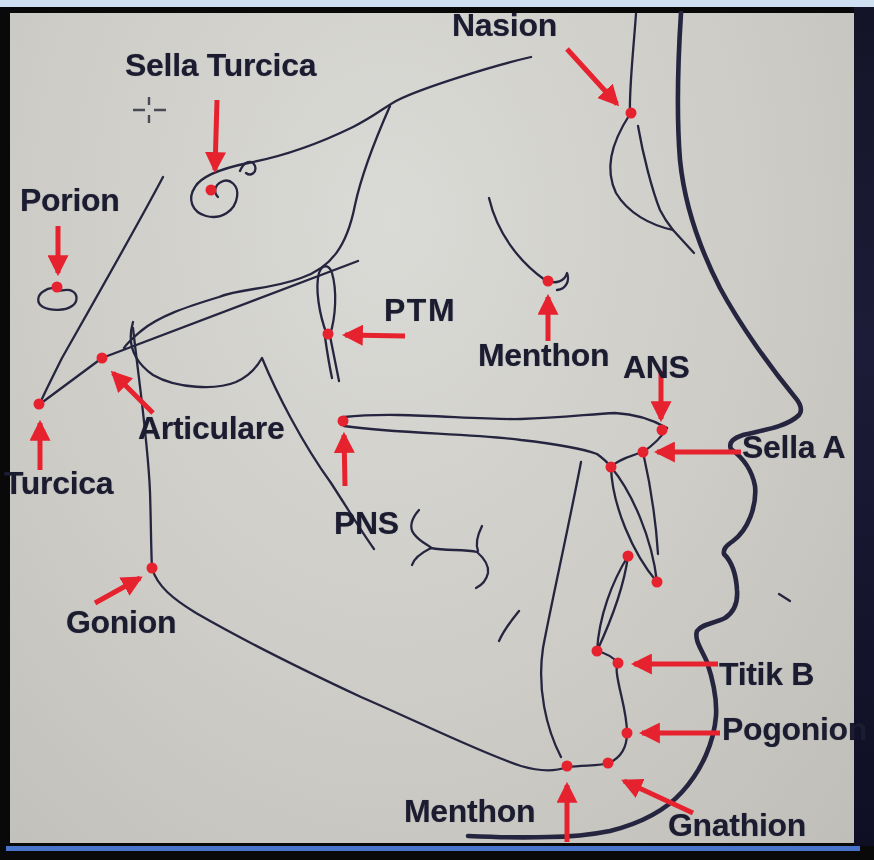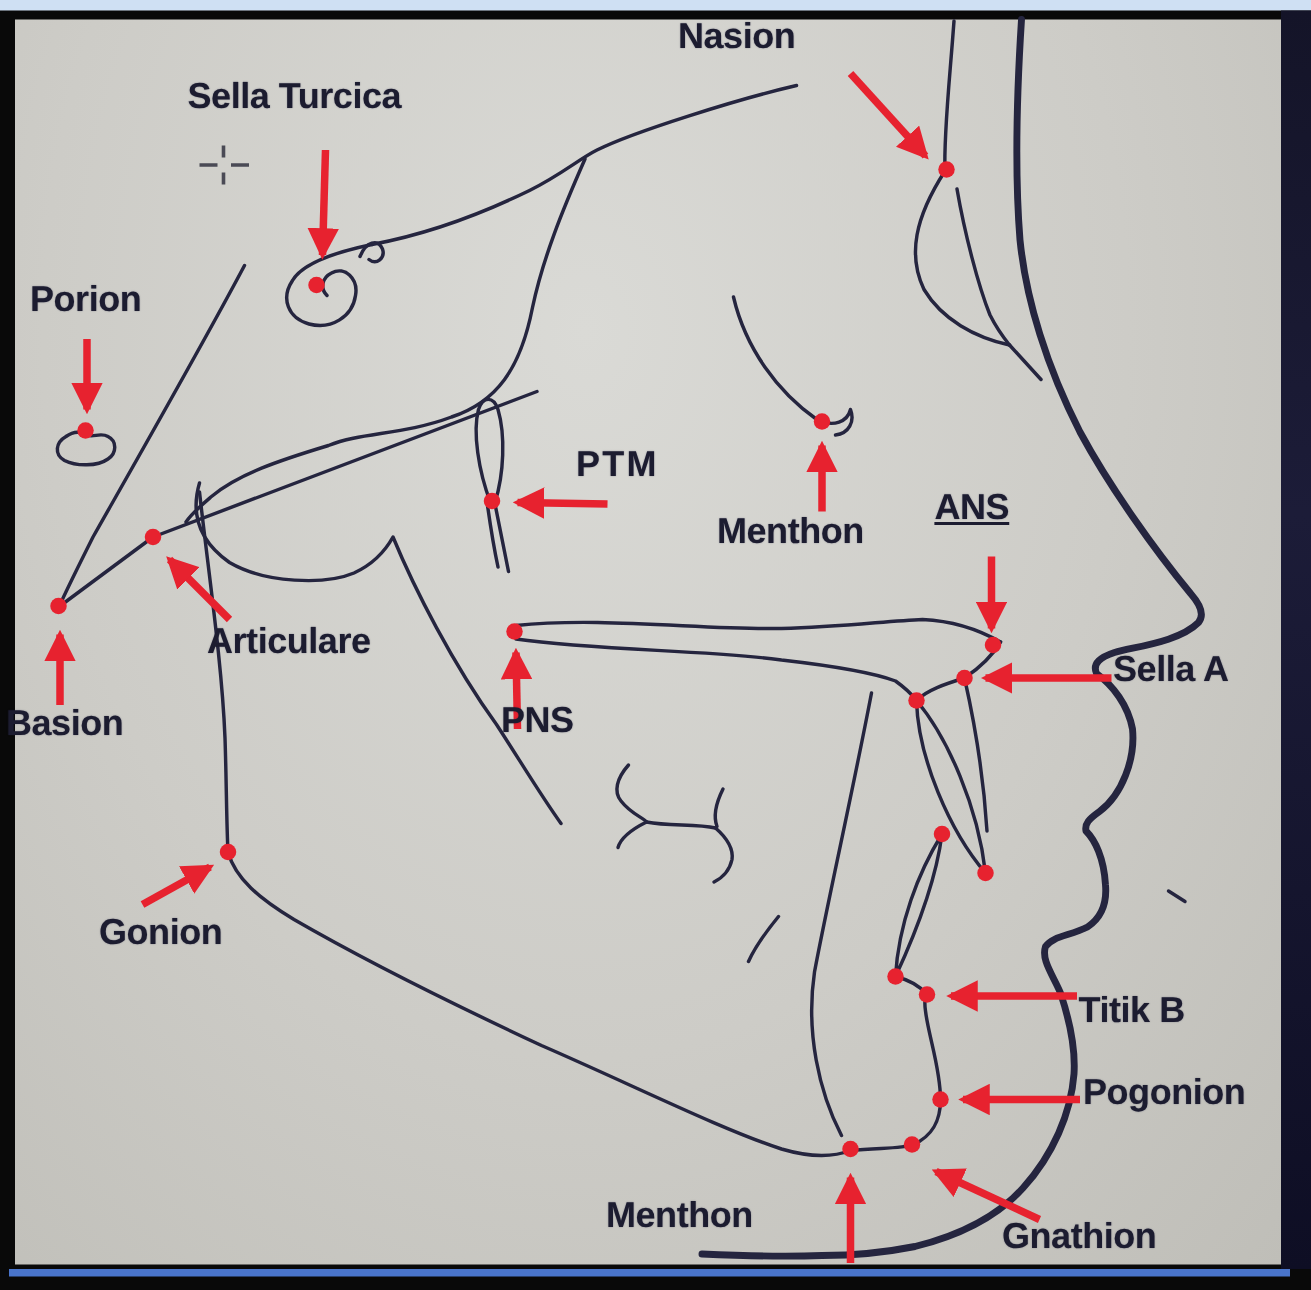--- a/index.html
+++ b/index.html
@@ -17,21 +17,21 @@
          background:linear-gradient(to bottom,#141428,var(--right-band,#1c1c38) 40%,#0e0e24);}
   .bottom-strip{position:absolute;left:6px;top:846px;width:854px;height:5px;background:var(--bottom-strip,#4974cb);}
   svg.tracing{position:absolute;left:0;top:0;filter:blur(0.3px);}
   .ln{fill:none;stroke:var(--line,#25253f);stroke-width:2.3;stroke-linecap:round;stroke-linejoin:round;}
   .ln-bold{fill:none;stroke:var(--line,#25253f);stroke-width:4.6;stroke-linecap:round;stroke-linejoin:round;}
   .xh{fill:none;stroke:#4a4a55;stroke-width:2.4;}
   .arrow{stroke:var(--marker,#e7222f);stroke-width:5;}
   .dot{fill:var(--marker,#e7222f);stroke:none;}
   .ah-fill{fill:var(--marker,#e7222f);}
   .lbl{position:absolute;white-space:nowrap;color:var(--label-text,#1c1c30);
-       font-size:24px;font-weight:700;line-height:30px;letter-spacing:-0.3px;
+       font-size:32px;font-weight:700;line-height:30px;letter-spacing:-0.3px;
        text-shadow:0 0 1px rgba(28,28,60,.45);}
 </style>
 </head>
 <body>
 
 <div id="stage">
   <div class="top-strip"></div>
   <div class="slide"></div>
   <div class="right-band"></div>
   <div class="bottom-strip"></div>
@@ -118,24 +118,24 @@
       <circle class="dot" cx="567" cy="766" r="5.5"></circle>
     </g>
   </svg>
 
   <div>
     <div class="lbl" style="left:125px;top:50px;">Sella Turcica</div>
     <div class="lbl" style="left:452px;top:10px;">Nasion</div>
     <div class="lbl" style="left:8px;top:185px;margin-left:12px;">Porion</div>
     <div class="lbl" style="left:384px;top:295px;letter-spacing:1.5px;">PTM</div>
     <div class="lbl" style="left:478px;top:340px;">Menthon</div>
-    <div class="lbl" style="left:623px;top:324px;text-decoration:underline;">ANS</div>
+    <div class="lbl" style="left:623px;top:352px;">ANS</div>
     <div class="lbl" style="left:138px;top:413px;">Articulare</div>
-    <div class="lbl" style="left:4px;top:468px;">Basion</div>
-    <div class="lbl" style="left:334px;top:466px;">PNS</div>
+    <div class="lbl" style="left:4px;top:468px;">Turcica</div>
+    <div class="lbl" style="left:334px;top:508px;">PNS</div>
     <div class="lbl" style="left:742px;top:432px;">Sella A</div>
     <div class="lbl" style="left:66px;top:607px;">Gonion</div>
     <div class="lbl" style="left:719px;top:645px;margin-top:14px;">Titik B</div>
     <div class="lbl" style="left:722px;top:714px;text-align:right;">Pogonion</div>
     <div class="lbl" style="left:404px;top:796px;">Menthon</div>
     <div class="lbl" style="left:668px;top:810px;">Gnathion</div>
   </div>
 </div>
 
 </body></html>

